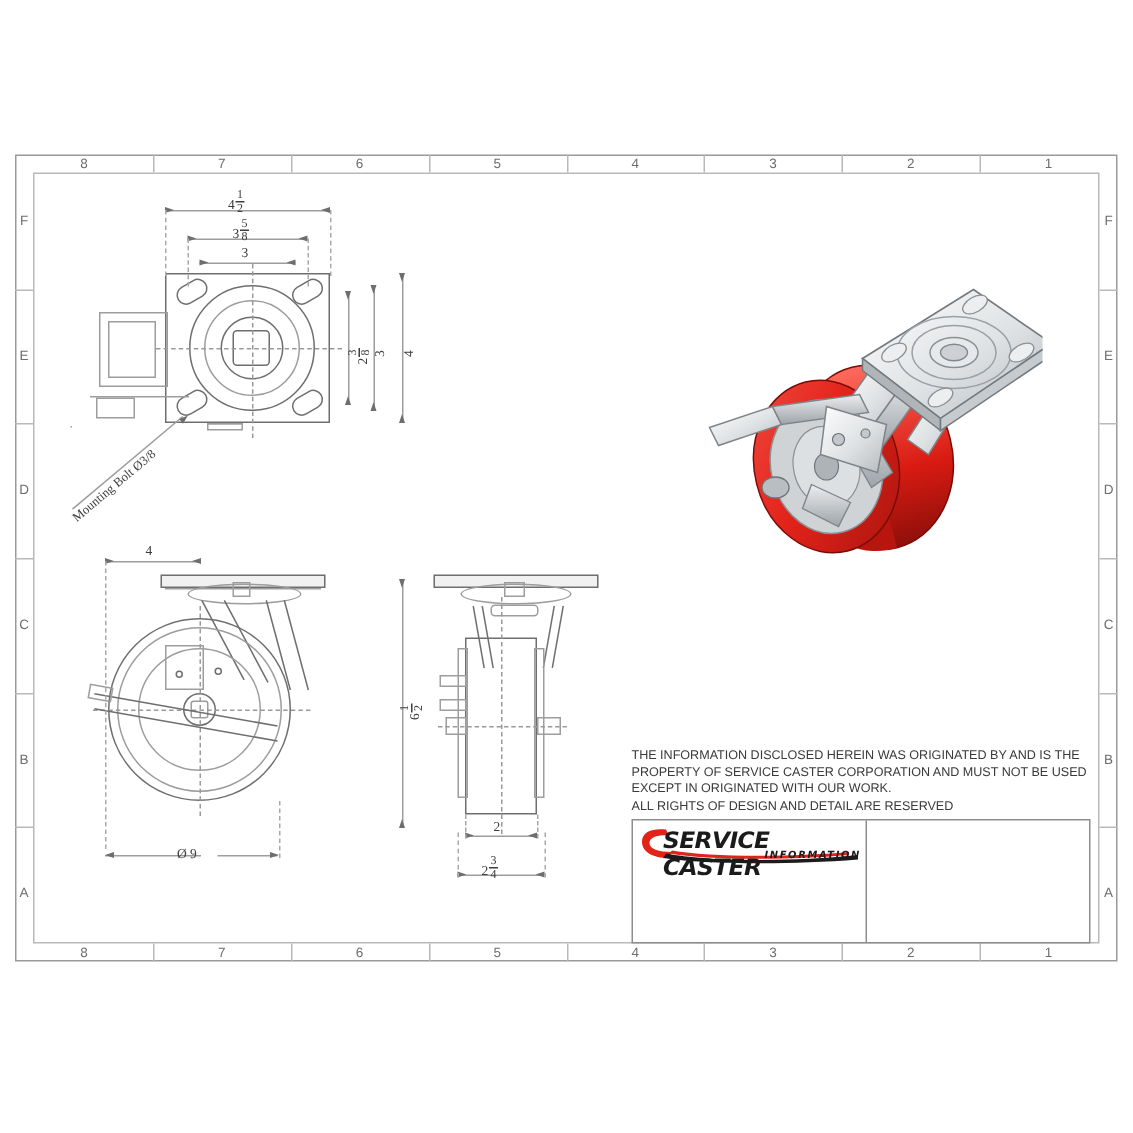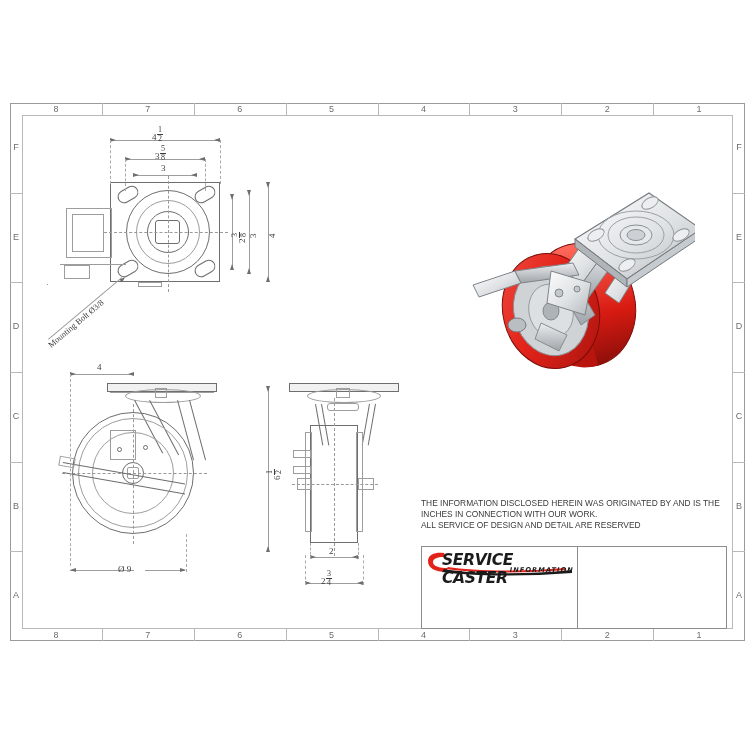--- a/index.html
+++ b/index.html
@@ -336,22 +336,23 @@
       <ellipse cx="181" cy="60" rx="9" ry="5.5" fill="#cdd1d5" stroke="#82878c" stroke-width="0.9"></ellipse>
       <ellipse cx="141" cy="60" rx="9" ry="5" fill="#eceef0" stroke="#8b9095" stroke-width="0.9" transform="rotate(-30 141 60)"></ellipse>
       <ellipse cx="195" cy="28" rx="9" ry="5" fill="#eceef0" stroke="#8b9095" stroke-width="0.9" transform="rotate(-30 195 28)"></ellipse>
       <ellipse cx="226" cy="60" rx="9" ry="5" fill="#eceef0" stroke="#8b9095" stroke-width="0.9" transform="rotate(-30 226 60)"></ellipse>
       <ellipse cx="172" cy="90" rx="9" ry="5" fill="#eceef0" stroke="#8b9095" stroke-width="0.9" transform="rotate(-30 172 90)"></ellipse>
     </g>
   </svg>
 
   <div class="legal">
     <div>THE INFORMATION DISCLOSED HEREIN WAS ORIGINATED BY AND IS THE</div>
-    <div>INCHES IN CONNECTION WITH OUR WORK.</div>
-    <div>ALL SERVICE OF DESIGN AND DETAIL ARE RESERVED</div>
+    <div>PROPERTY OF SERVICE CASTER CORPORATION AND MUST NOT BE USED</div>
+    <div>EXCEPT IN ORIGINATED WITH OUR WORK.</div>
+    <div>ALL RIGHTS OF DESIGN AND DETAIL ARE RESERVED</div>
   </div>
 
   <div class="tb">
     <div class="tb-logo">
       <div class="logo-wrap">
         <svg width="150" height="26" viewBox="0 0 150 26" style="position:absolute;left:0;top:0;">
           <path d="M2,10 C2,3 10,1 18,2 L20,6 C13,5.5 7,7 7,11 C7,15 13,17 22,17 L20,21 C9,21 2,17 2,10 Z" fill="#e2231a"></path>
           <path d="M18,18 C44,23 96,24 146,19 L146,22 C96,26 42,25 16,21 Z" fill="#1b1b1b"></path>
           <path d="M22,16 C46,20 92,21 140,17 L140,19 C92,23 44,22 20,18 Z" fill="#e2231a"></path>
         </svg>

